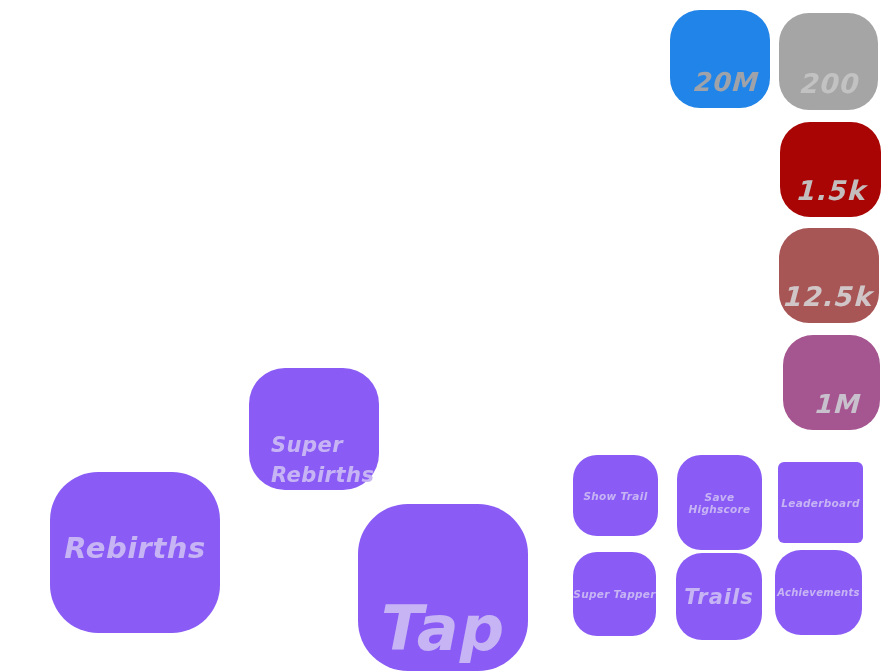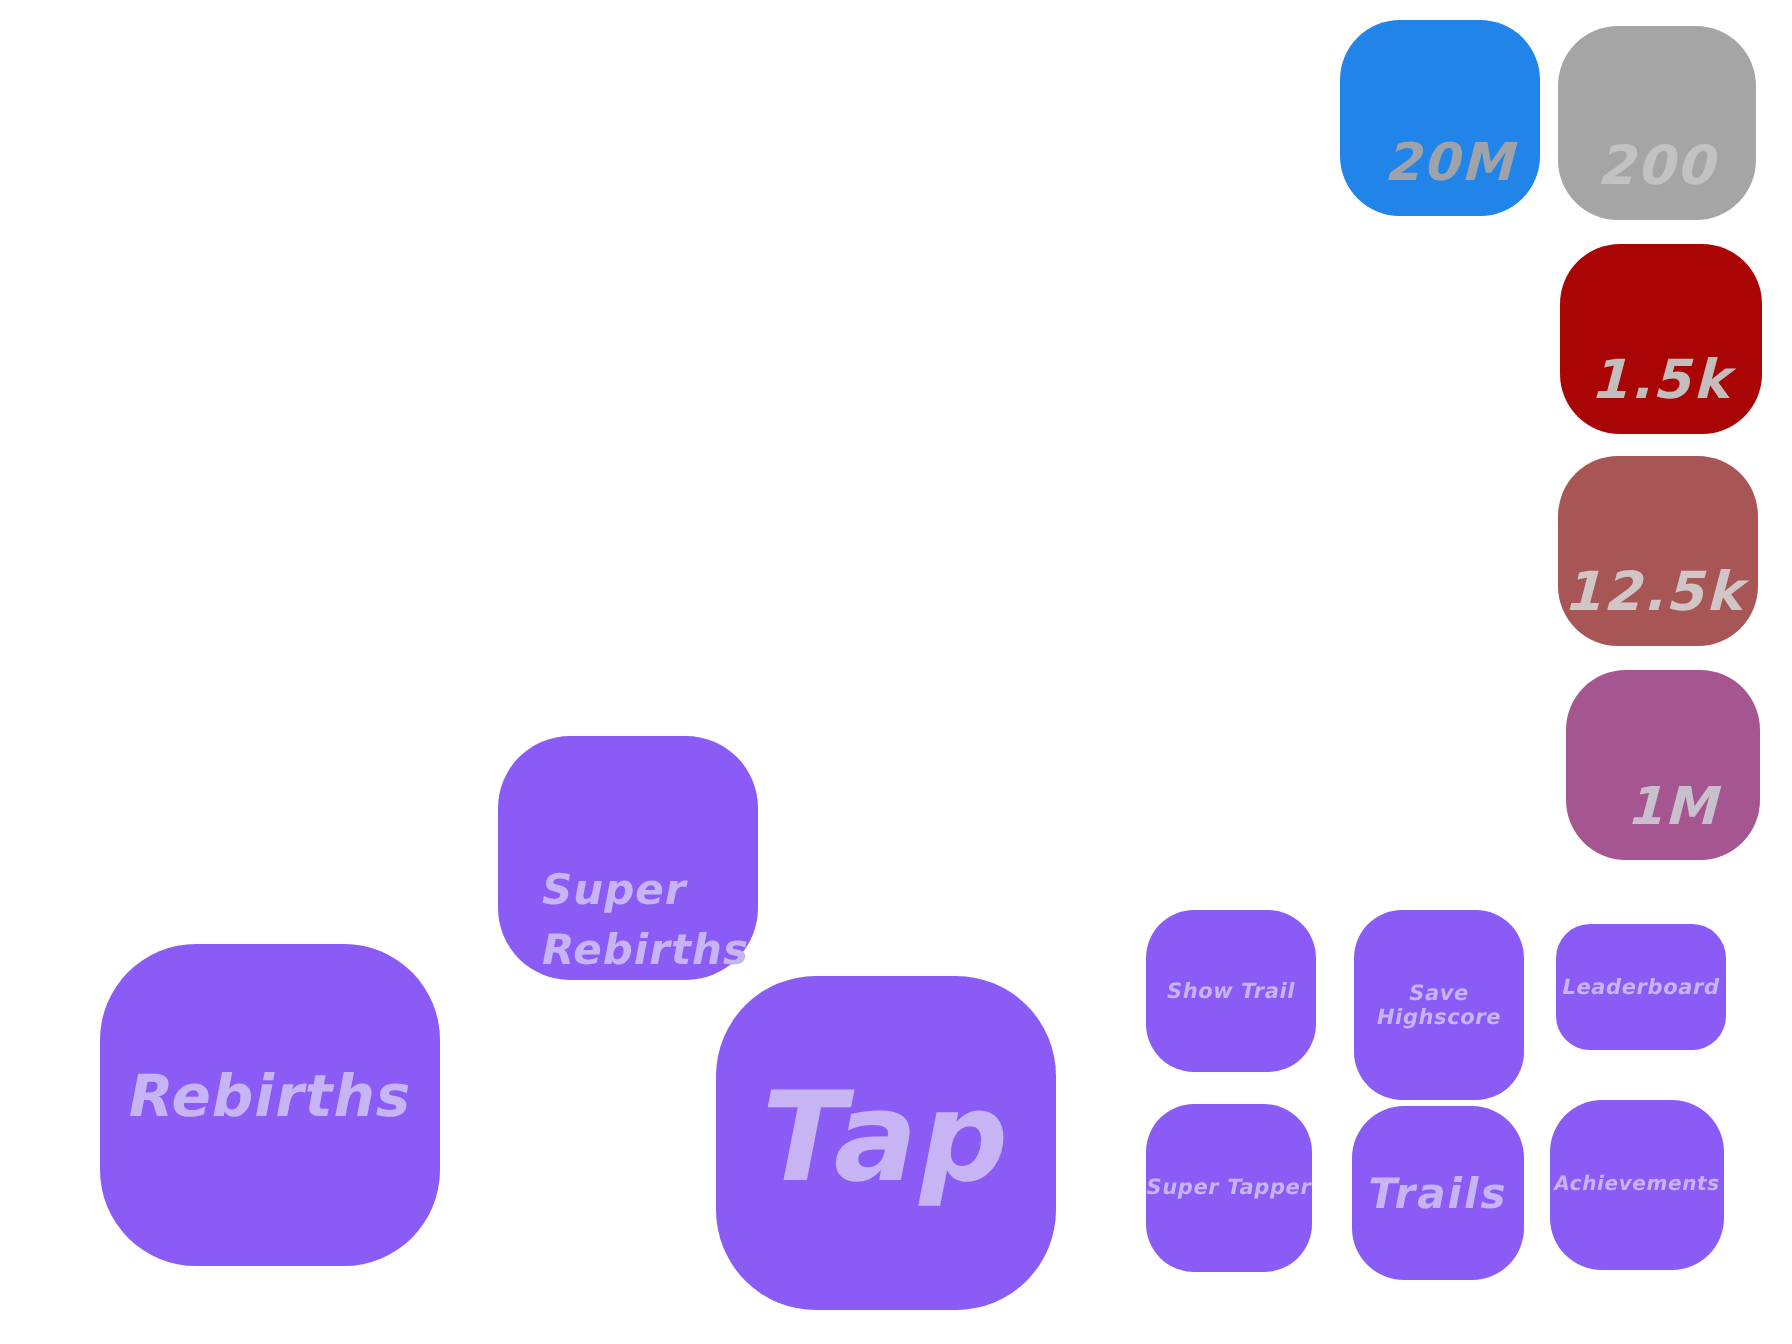--- a/index.html
+++ b/index.html
@@ -52,37 +52,37 @@
   }
   #rebirths {
     left: 50px; top: 472px; width: 170px; height: 161px;
     border-radius: 48px;
     display: flex; align-items: center; justify-content: center;
     font-size: 29px;
     padding-bottom: 10px;
     letter-spacing: 0.5px;
   }
   #tap {
-    left: 358px; top: 488px; width: 170px; height: 167px;
+    left: 358px; top: 504px; width: 170px; height: 167px;
     border-radius: 50px;
-    display: flex; align-items: center; justify-content: center;
+    display: flex; align-items: flex-end; justify-content: center;
     font-size: 62px;
     padding-bottom: 6px;
     letter-spacing: 1px;
   }
   .small {
     border-radius: 24px;
     display: flex; align-items: center; justify-content: center;
     font-size: 10.5px;
     text-align: center;
     letter-spacing: 0.3px;
   }
   #show-trail     { left: 573px; top: 455px; width: 85px; height: 81px; }
   #save-highscore { left: 677px; top: 455px; width: 85px; height: 95px; }
-  #leaderboard    { left: 778px; top: 462px; width: 85px; height: 63px; border-radius: 17px; }
+  #leaderboard    { left: 778px; top: 462px; width: 85px; height: 81px; border-radius: 6px; }
   #auto-tapper    { left: 573px; top: 552px; width: 83px; height: 84px; }
   #trails         { left: 676px; top: 553px; width: 86px; height: 87px; border-radius: 26px; font-size: 21px; letter-spacing: 1px; }
   #achievements   { left: 775px; top: 550px; width: 87px; height: 85px; border-radius: 26px; font-size: 10px; }
 </style>
 </head>
 <body>
 
 <div id="stage">
 
   <div class="btn stat" id="stat-blue">

